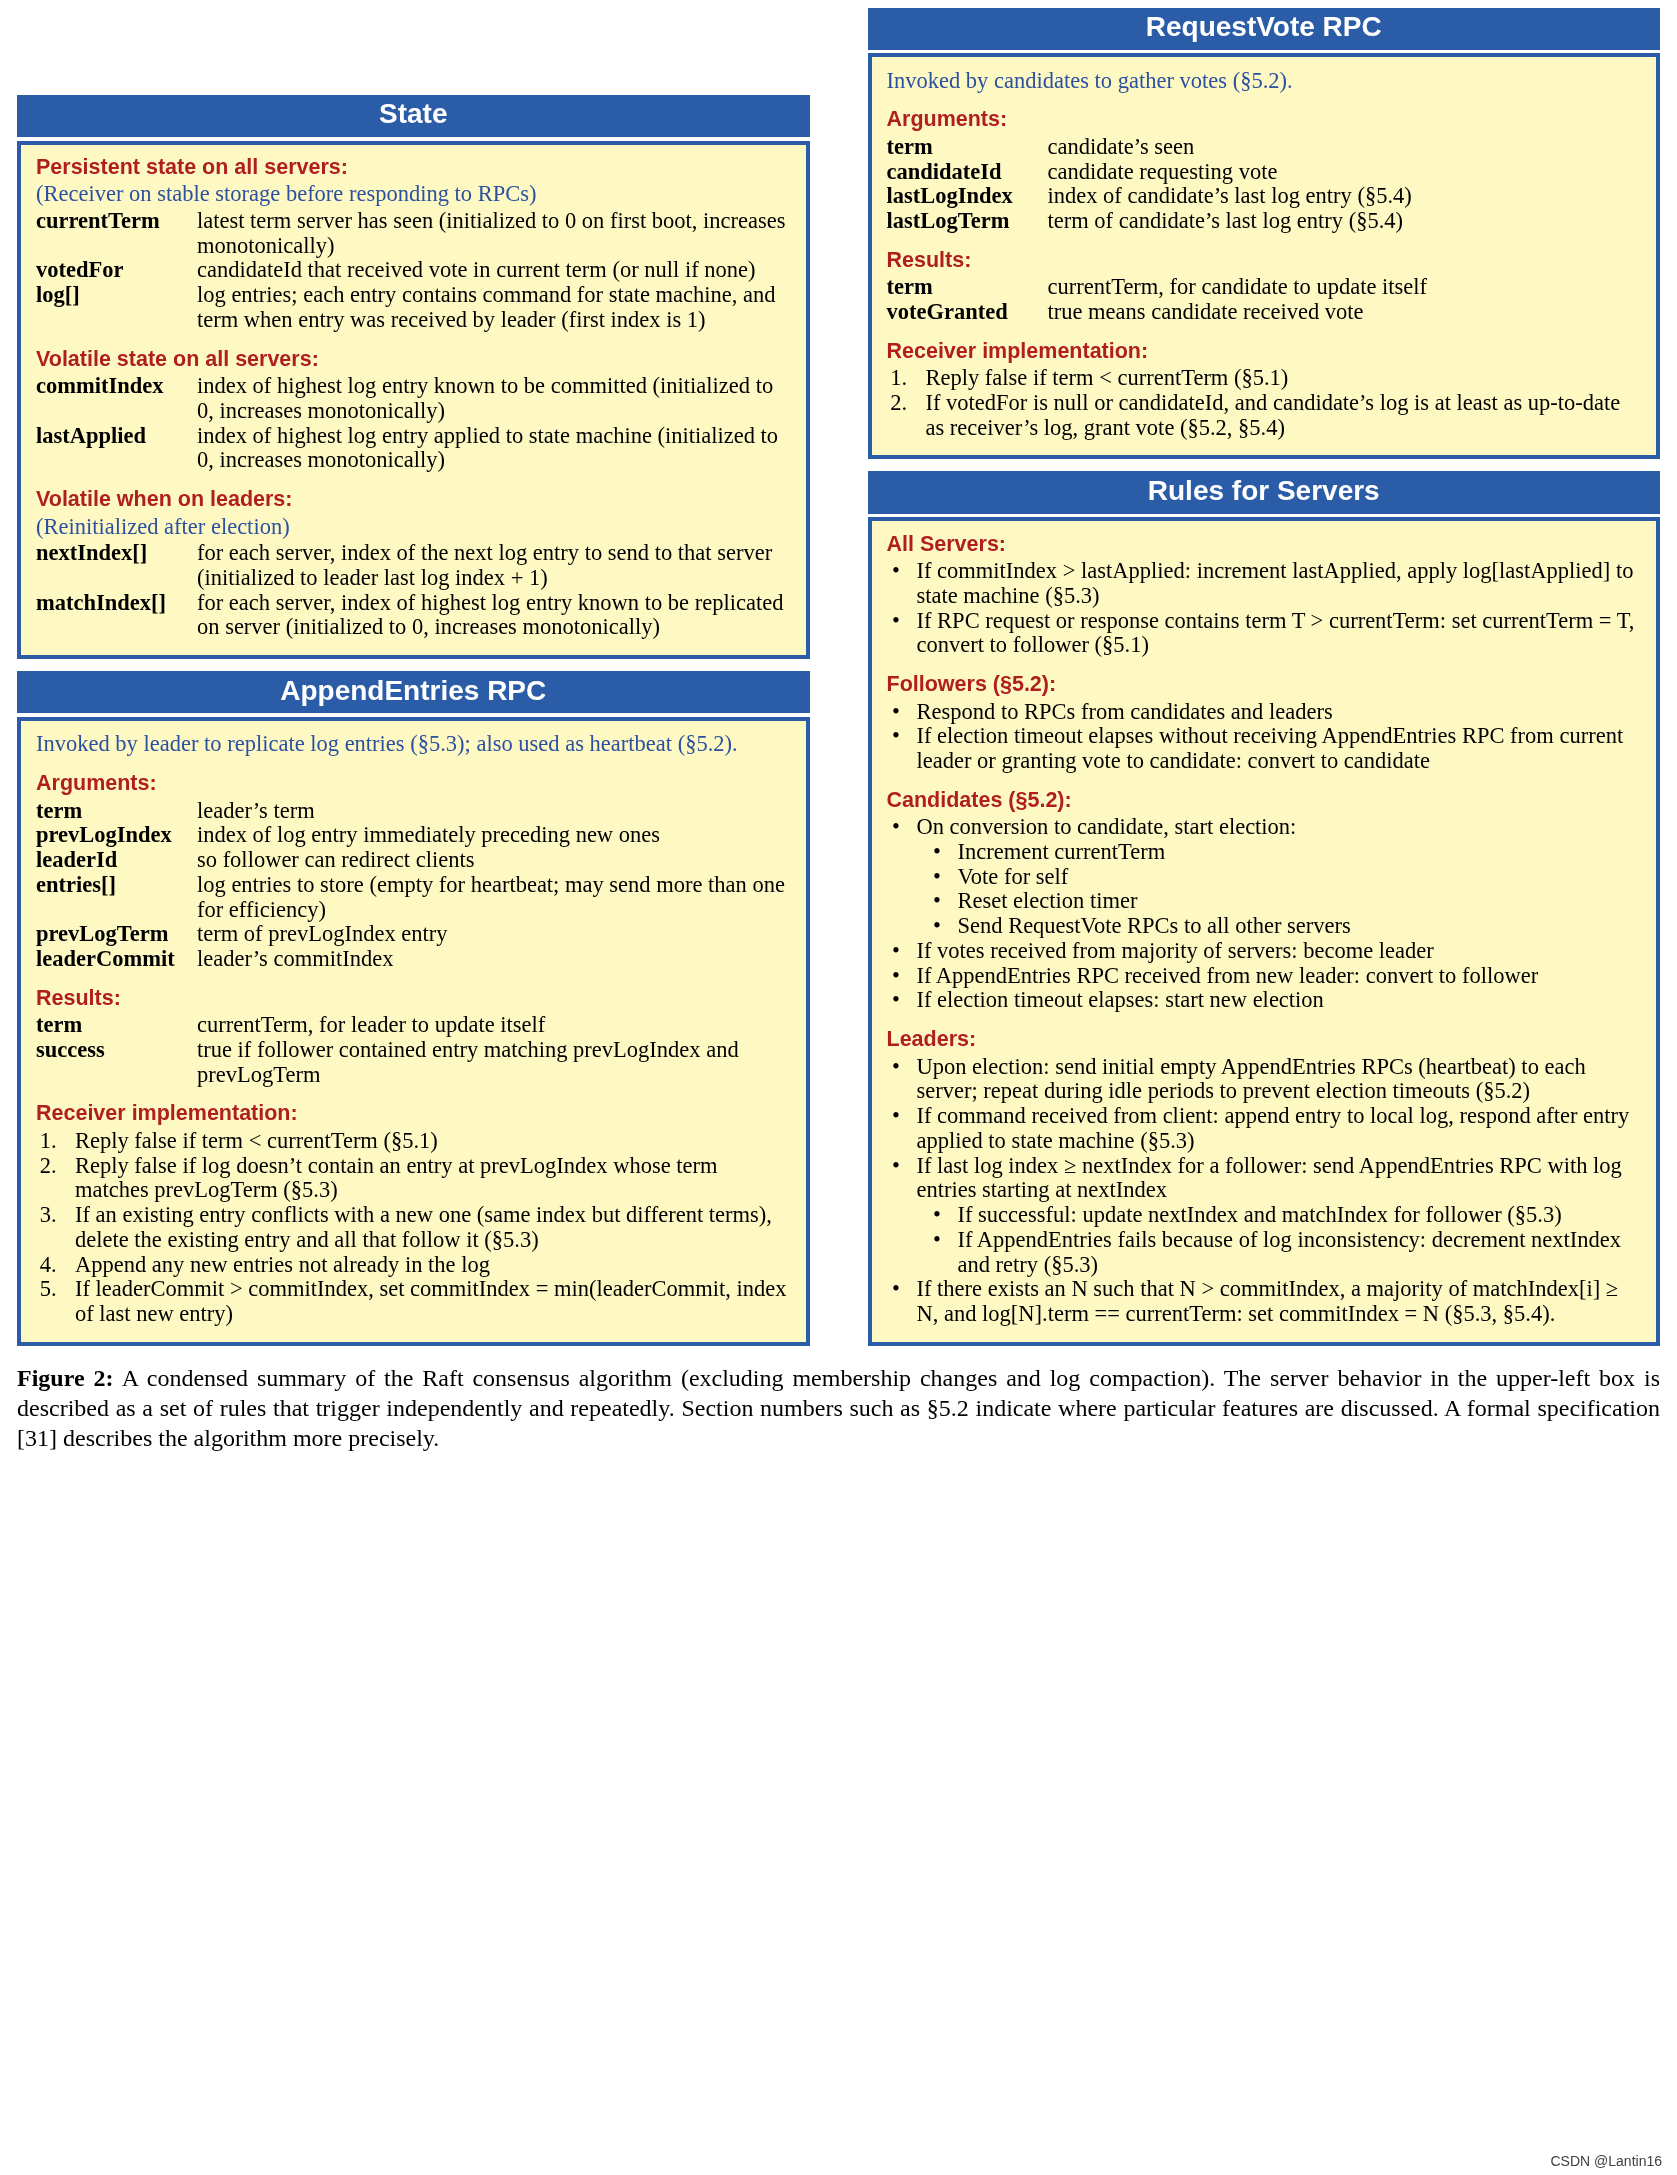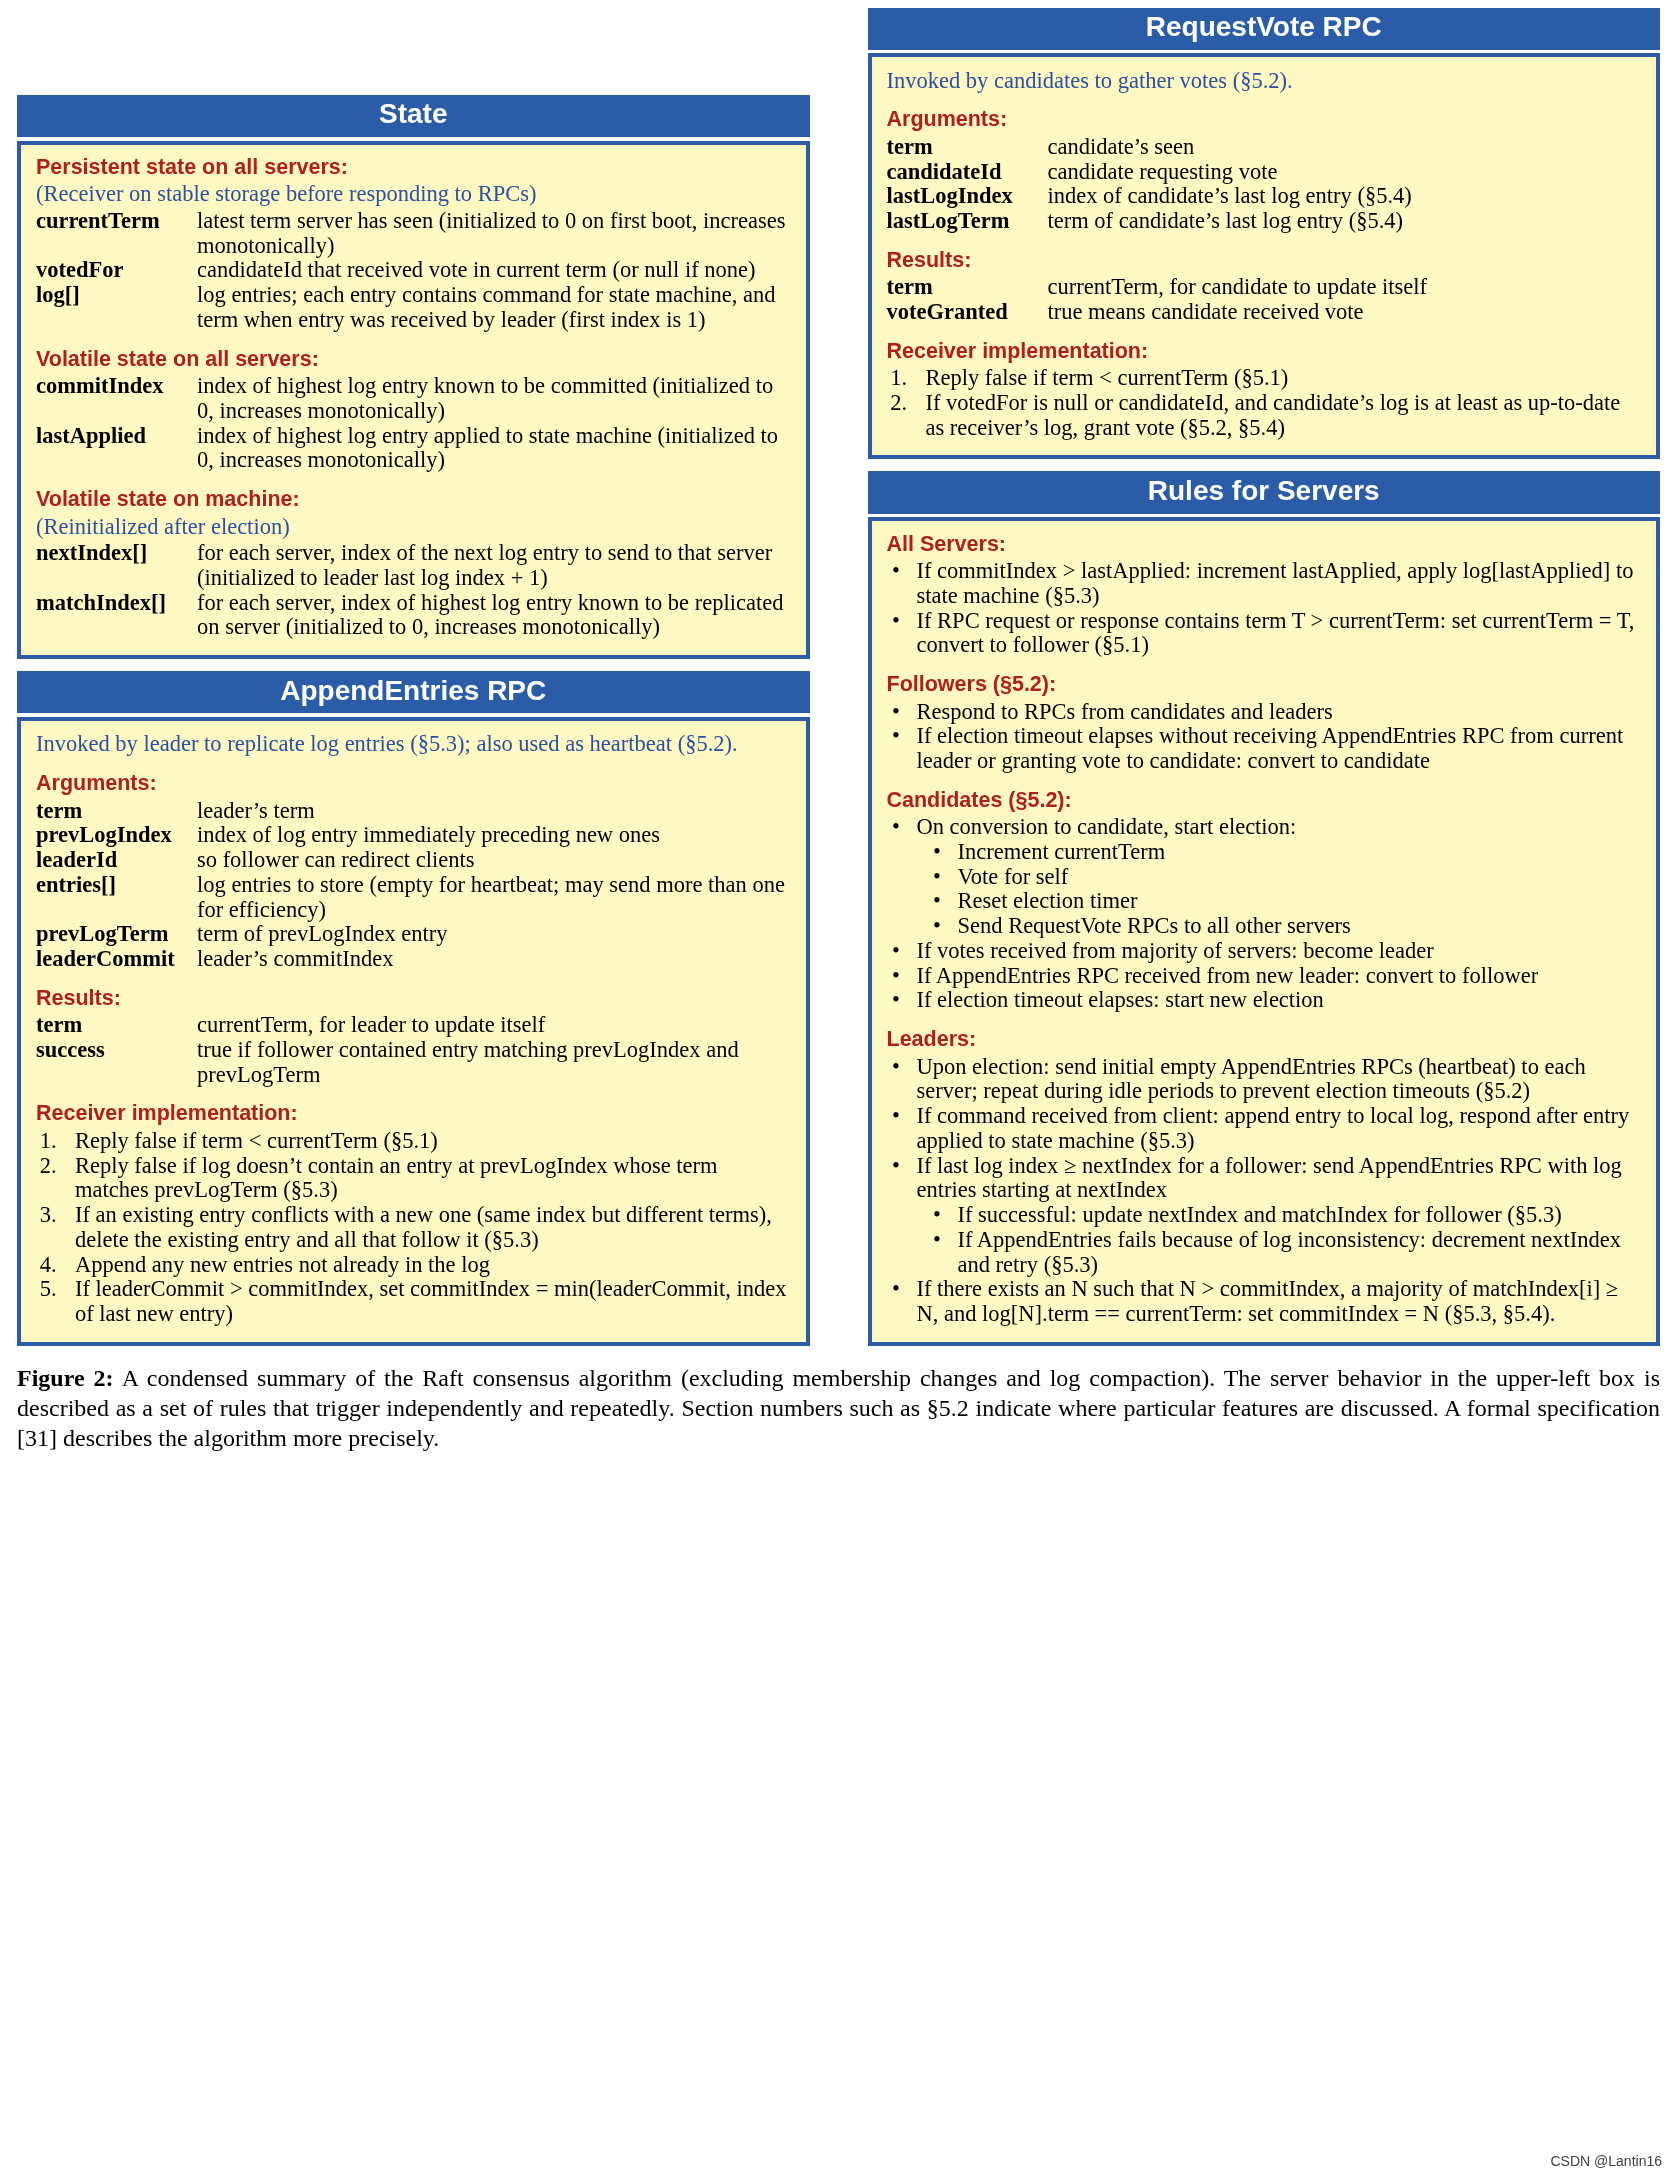--- a/index.html
+++ b/index.html
@@ -80,21 +80,21 @@
             <div class="kv">
               <div class="kv-row">
                 <div class="kv-key">commitIndex</div>
                 <div class="kv-val">index of highest log entry known to be committed (initialized to 0, increases monotonically)</div>
               </div>
               <div class="kv-row">
                 <div class="kv-key">lastApplied</div>
                 <div class="kv-val">index of highest log entry applied to state machine (initialized to 0, increases monotonically)</div>
               </div>
             </div>
-            <div class="sec-heading">Volatile state on machine:</div>
+            <div class="sec-heading">Volatile when on leaders:</div>
             <div class="sec-note">(Reinitialized after election)</div>
             <div class="kv">
               <div class="kv-row">
                 <div class="kv-key">nextIndex[]</div>
                 <div class="kv-val">for each server, index of the next log entry to send to that server (initialized to leader last log index + 1)</div>
               </div>
               <div class="kv-row">
                 <div class="kv-key">matchIndex[]</div>
                 <div class="kv-val">for each server, index of highest log entry known to be replicated on server (initialized to 0, increases monotonically)</div>
               </div>

